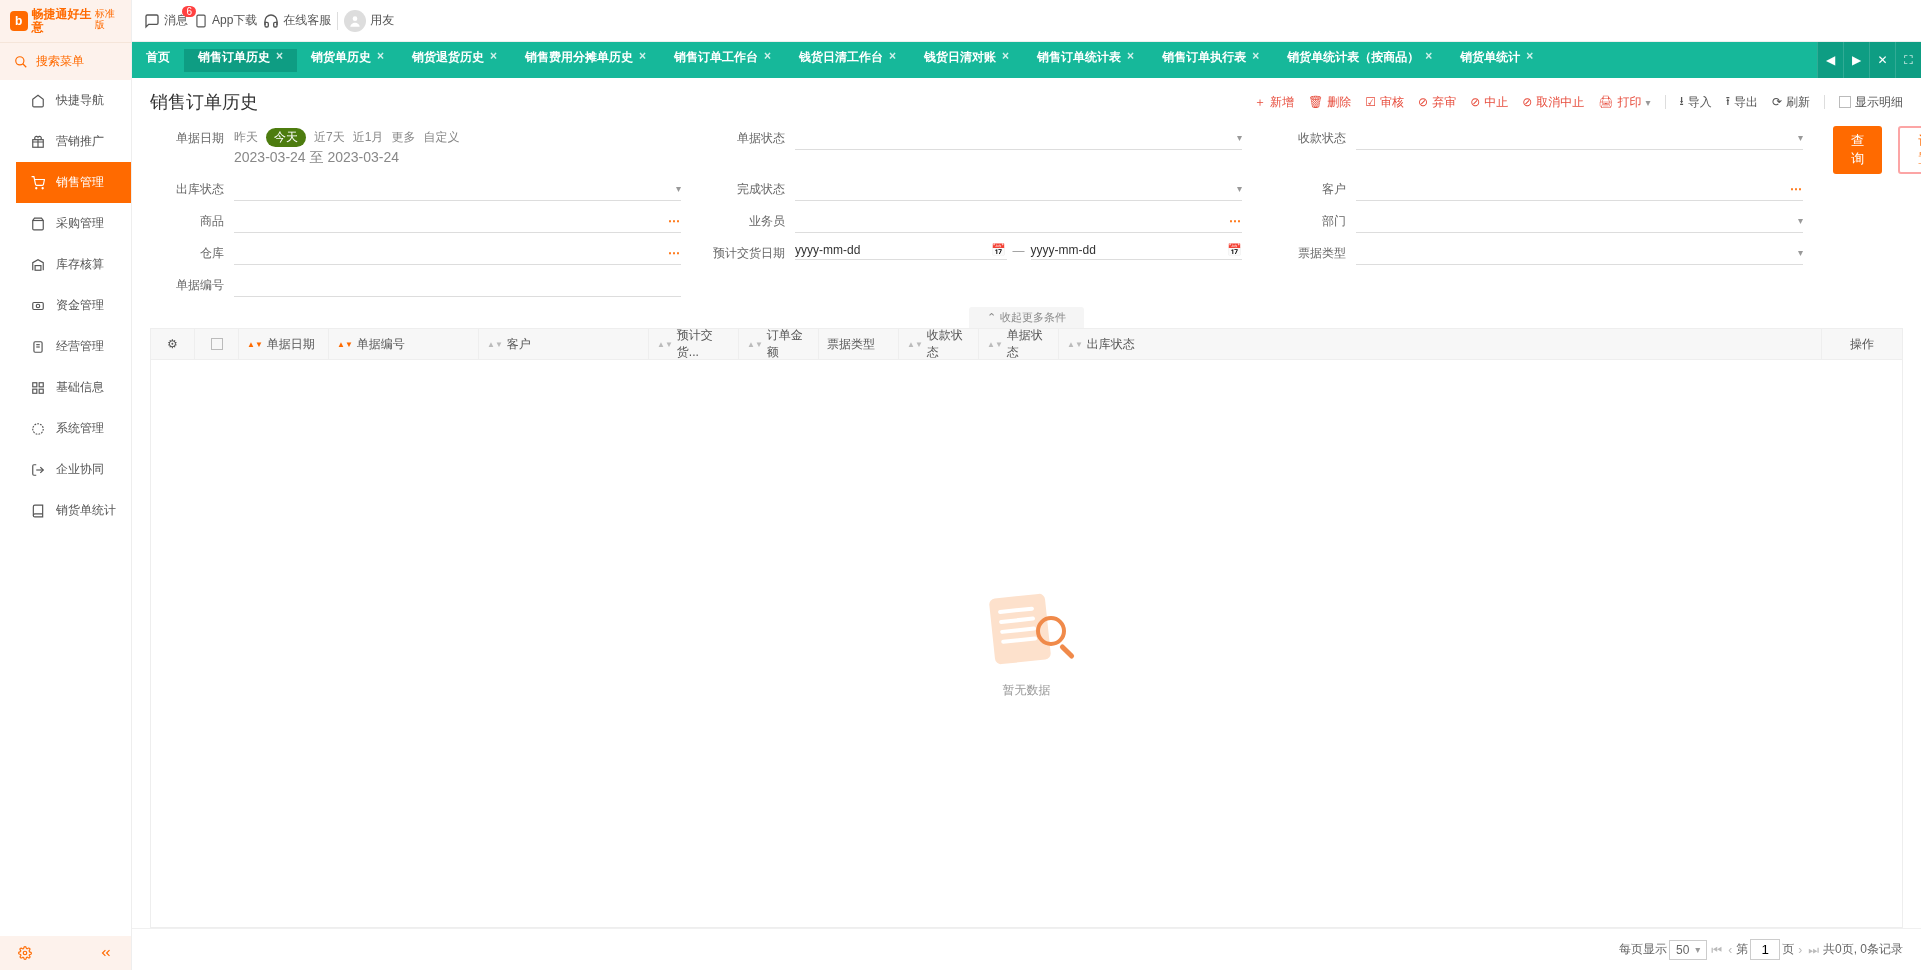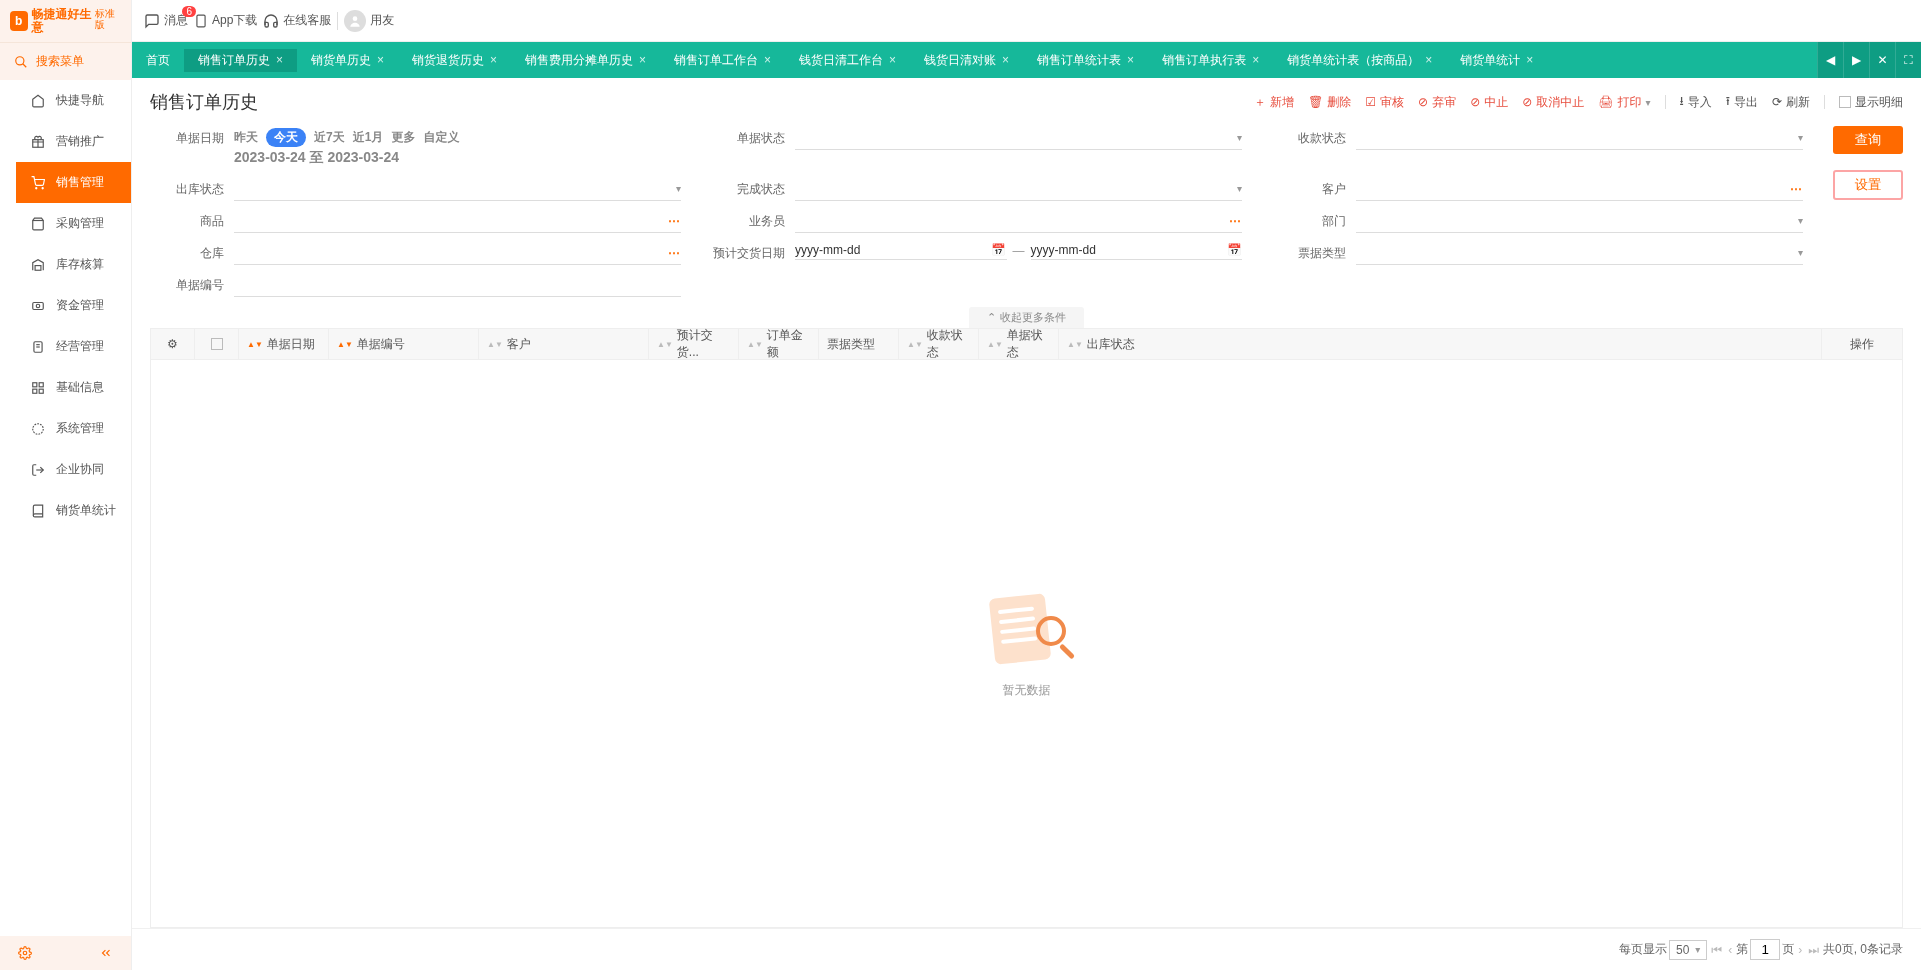--- a/index.html
+++ b/index.html
@@ -30,21 +30,21 @@
 .orange-btn { background: #ff6a00; color: #fff; padding: 6px 12px; border-radius: 3px; border: none; cursor: pointer; }
 .topbar-right { display: flex; align-items: center; gap: 6px; color: #555; }
 .tr-item { display: flex; align-items: center; gap: 4px; cursor: pointer; position: relative; }
 .badge { position: absolute; top: -6px; right: -8px; background: #ff4040; color: #fff; border-radius: 8px; font-size: 10px; padding: 0 4px; }
 .divider-v { width: 1px; height: 18px; background: #ddd; }
 .avatar { width: 22px; height: 22px; background: #ddd; border-radius: 50%; display: flex; align-items: center; justify-content: center; color: #fff; font-size: 12px; }
 
 
 .tabs-row { background: #16b89a; display: flex; align-items: center; height: 36px; position: relative; }
 .tabs-scroll { display: flex; flex: 1; overflow: hidden; }
-.tab { color: #fff; padding: 0 14px; height: 23px; display: flex; align-items: center; gap: 6px; cursor: pointer; white-space: nowrap; font-size: 12px; }
+.tab { color: #fff; padding: 0 14px; height: 23px; display: flex; gap: 6px; cursor: pointer; white-space: nowrap; font-size: 12px; font-weight: bold; }
 .tab.active { background: #0e9d83; }
 .tab .close { font-size: 12px; opacity: .8; }
 .tabs-ctrl { display: flex; background: #0e9d83; }
 .tabs-ctrl .tc { width: 26px; height: 36px; display: flex; align-items: center; justify-content: center; color: #fff; cursor: pointer; border-left: 1px solid rgba(255,255,255,.15); }
 
 
 .page-head { display: flex; align-items: center; justify-content: space-between; padding: 12px 18px 8px; }
 .page-title { font-size: 18px; font-weight: 500; color: #333; }
 .toolbar { display: flex; align-items: center; gap: 14px; color: #555; }
 .tool-btn { display: flex; align-items: center; gap: 4px; cursor: pointer; }
@@ -55,23 +55,23 @@
 
 
 .filter-wrap { padding: 4px 18px 0; }
 .filter-grid { display: grid; grid-template-columns: 1fr 1fr 1fr 70px; gap: 8px 30px; align-items: start; }
 .frow { display: flex; align-items: flex-start; }
 .flabel { width: 84px; text-align: right; padding-right: 10px; color: #666; padding-top: 4px; }
 .finput-wrap { flex: 1; border-bottom: 1px solid #ddd; min-height: 24px; display: flex; align-items: center; justify-content: space-between; padding: 2px 0; color: #333; }
 .finput-wrap.noborder { border: none; }
 .date-chips { display: flex; gap: 8px; align-items: center; flex-wrap: wrap; }
 .chip { color: #888; cursor: pointer; }
-.chip.active { background: #3b82f6; color: #fff; border-radius: 10px; padding: 1px 8px; }
+.chip.active { background: #4d7c0f; color: #fff; border-radius: 10px; padding: 1px 8px; }
 .date-range-text { color: #888; font-size: 14px; }
-.side-actions { display: flex; flex-direction: column; gap: 16px; }
+.side-actions { display: flex; flex-direction: row; gap: 16px; }
 .btn-query { background: #ff6a00; color: #fff; border: none; border-radius: 3px; padding: 5px 18px; cursor: pointer; }
 .btn-set { background: #fff; color: #ff6a00; border: 2px solid #fca5a5; border-radius: 3px; padding: 4px 18px; cursor: pointer; }
 .date-pair { display: flex; align-items: center; gap: 6px; flex: 1; }
 .date-box { flex: 1; border-bottom: 1px solid #ddd; display: flex; align-items: center; justify-content: space-between; padding: 2px 0; }
 .cal-ic { color: #ff6a00; }
 .dash { color: #999; }
 .more-ic { color: #ff6a00; letter-spacing: 1px; font-weight: bold; }
 
 
 .collapse-bar { text-align: center; margin: 10px 0 0; }
@@ -400,21 +400,21 @@
             <span>显示明细</span>
           </label>
       </div>
     </div>
 
     <div class="filter-wrap">
       <div class="filter-grid">
 
         <div class="frow">
           <div class="flabel">单据日期</div>
-          <div class="finput-wrap noborder" style="flex-direction:column;align-items:flex-start;gap:2px;font-weight:bold;">
+          <div class="finput-wrap noborder" style="flex-direction:column;align-items:flex-start;gap:2px;">
             <div class="date-chips" id="date-chips">
                 <span class="chip">昨天</span>
                 <span class="chip active">今天</span>
                 <span class="chip">近7天</span>
                 <span class="chip">近1月</span>
                 <span class="chip">更多</span>
                 <span class="chip">自定义</span>
               </div>
             <div class="date-range-text">2023-03-24 至 2023-03-24</div>
           </div>

